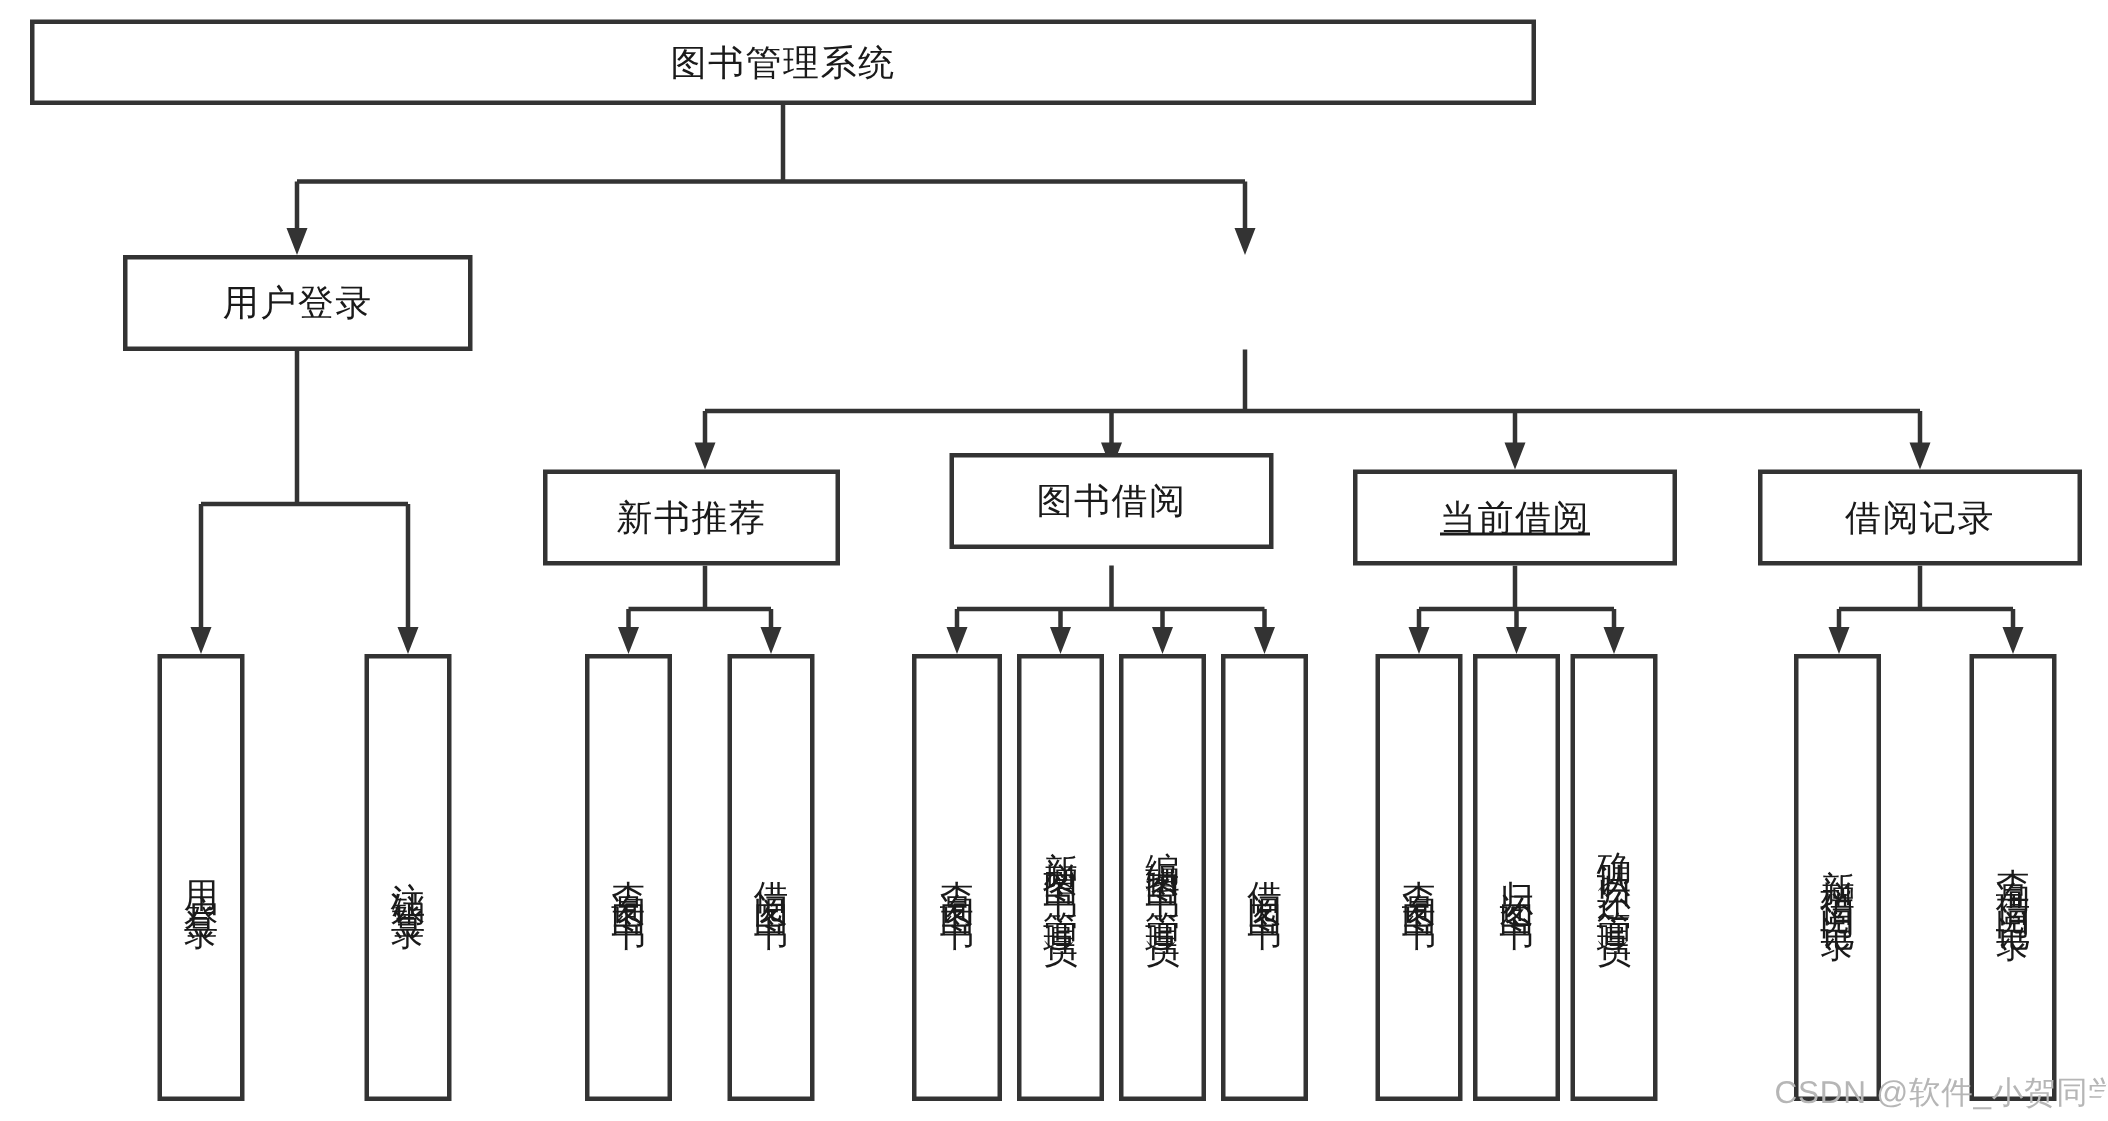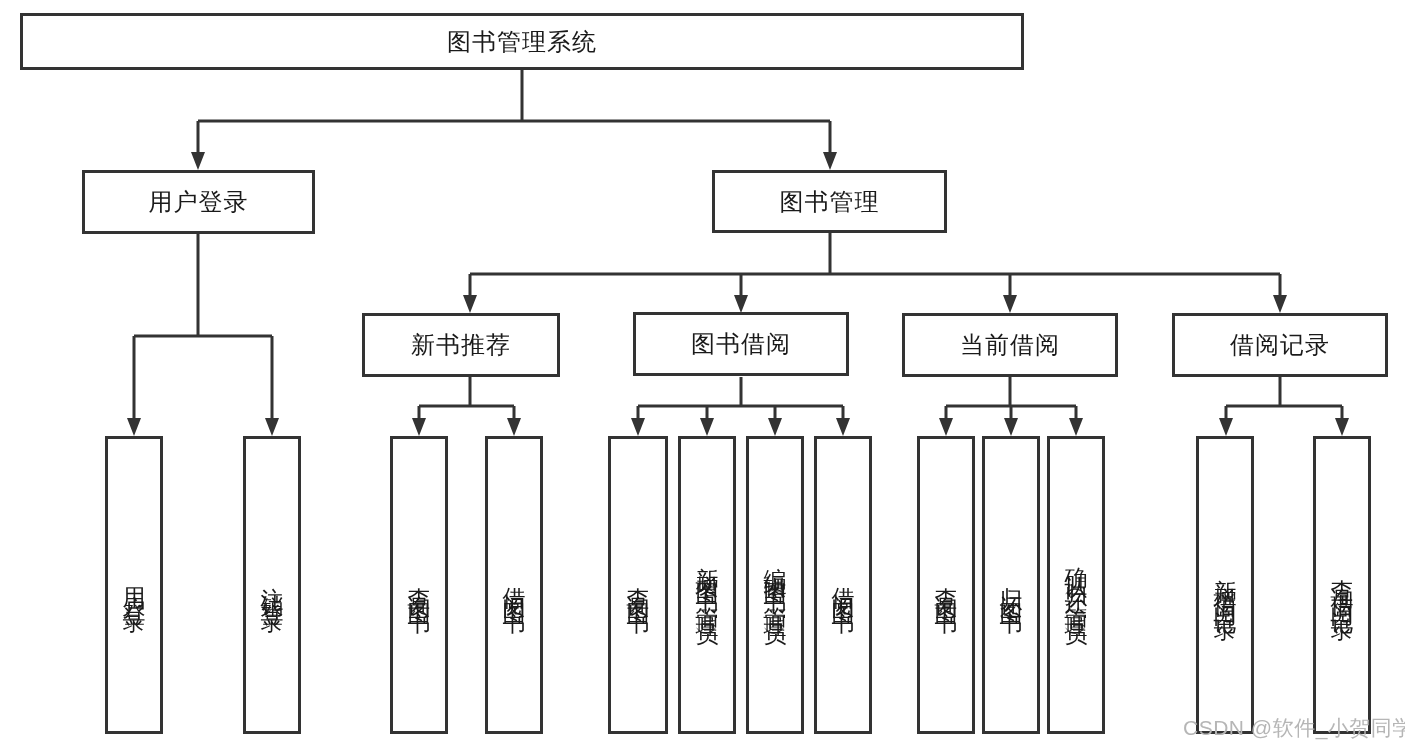--- a/index.html
+++ b/index.html
@@ -3,20 +3,21 @@
 <meta charset="utf-8">
 <style>
   html, body { margin: 0; padding: 0; background: #ffffff; }
   #canvas {
     position: relative;
     width: 1405px;
     height: 747px;
     background: #ffffff;
     overflow: hidden;
     font-family: "Liberation Sans", "DejaVu Sans", sans-serif;
+    border-radius: 31px;
   }
   #connectors {
     position: absolute;
     left: 0; top: 0;
     width: 1405px; height: 747px;
     z-index: 1;
   }
   .cline { fill: none; stroke: #333333; stroke-width: 3; }
   .carrow { fill: #333333; stroke: none; }
   .node {
@@ -78,25 +79,24 @@
     <path class="cline" d="M1010,377 V406 M946,406 H1076 M946,406 V420 M1011,406 V420 M1076,406 V420"></path>
     <path class="carrow" d="M939,418 L953,418 L946,436 Z M1004,418 L1018,418 L1011,436 Z M1069,418 L1083,418 L1076,436 Z"></path>
 
     <path class="cline" d="M1280,377 V406 M1226,406 H1342 M1226,406 V420 M1342,406 V420"></path>
     <path class="carrow" d="M1219,418 L1233,418 L1226,436 Z M1335,418 L1349,418 L1342,436 Z"></path>
   </svg>
 
   <div class="node hnode" style="left:20px; top:13px; width:1004px; height:57px;">图书管理系统</div>
 
   <div class="node hnode" style="left:82px; top:170px; width:233px; height:64px;">用户登录</div>
-  <div class="node hnode" style="left:712px; top:170px; width:235px; height:63px;">图书管理</div>
 
   <div class="node hnode" style="left:362px; top:313px; width:198px; height:64px;">新书推荐</div>
-  <div class="node hnode" style="left:633px; top:312px; width:216px; height:64px;">图书借阅</div>
-  <div class="node hnode" style="left:902px; top:313px; width:216px; height:64px;">当前借阅</div>
+  <div class="node hnode" style="left:633px; top:302px; width:216px; height:64px;">图书借阅</div>
+  <div class="node hnode" style="left:902px; top:313px; width:216px; height:64px;text-decoration:underline;">当前借阅</div>
   <div class="node hnode" style="left:1172px; top:313px; width:216px; height:64px;">借阅记录</div>
 
   <div class="node leaf" style="left:105px; top:436px; width:58px; height:298px;">用户登录</div>
   <div class="node leaf" style="left:243px; top:436px; width:58px; height:298px;">注销登录</div>
 
   <div class="node leaf" style="left:390px; top:436px; width:58px; height:298px;">查询图书</div>
   <div class="node leaf" style="left:485px; top:436px; width:58px; height:298px;">借阅图书</div>
 
   <div class="node leaf" style="left:608px; top:436px; width:60px; height:298px;">查询图书</div>
   <div class="node leaf" style="left:678px; top:436px; width:58px; height:298px;">新增图书（管理员）</div>

